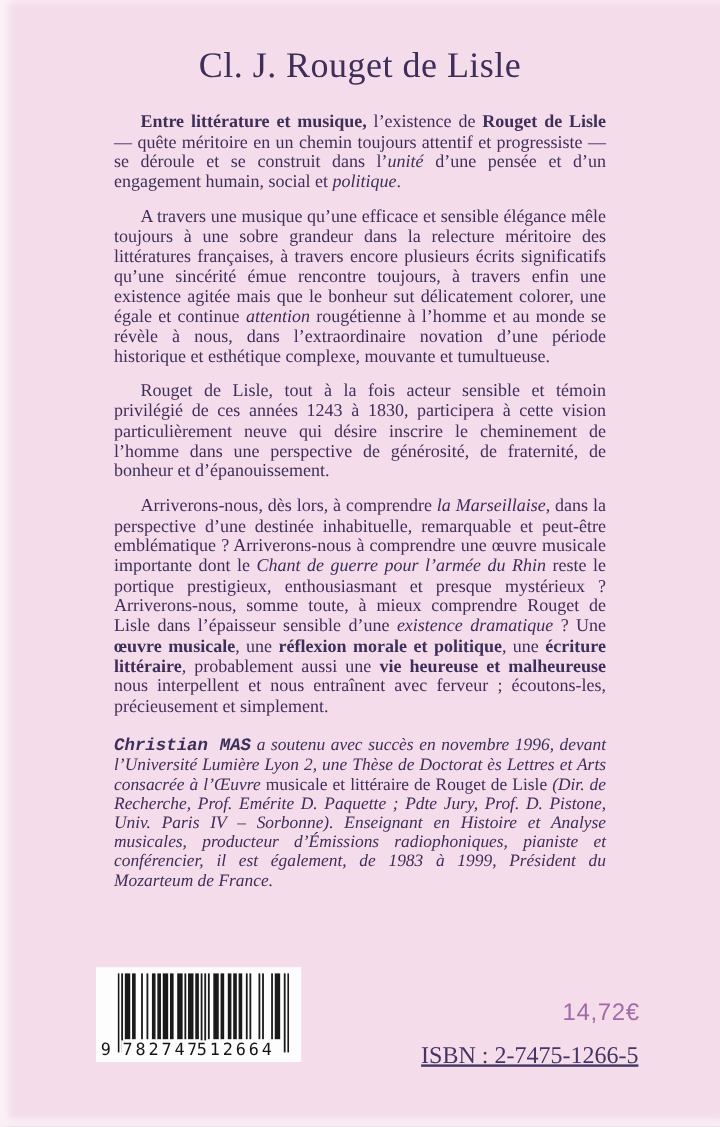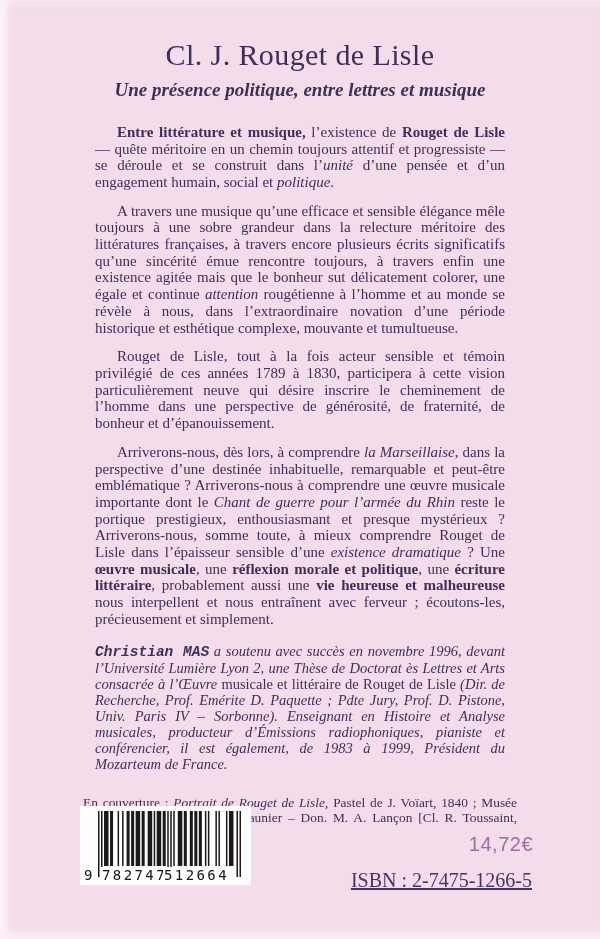--- a/index.html
+++ b/index.html
@@ -48,29 +48,27 @@
   .isbn{position:absolute;top:869px;right:68px;font-size:20px;
     color:var(--isbn,#453565);text-decoration:underline;}
 </style>
 </head>
 <body>
 
 <div class="cover">
   <div class="edge-left"></div>
 
   <h1 class="title">Cl. J. Rouget de Lisle</h1>
-  <h2 class="subtitle">Une présence politique, entre lettres et musique</h2>
 
   <div class="text-block">
     <p class="para"><span class="seg-b">Entre littérature et musique,</span><span class="seg-n"> l’existence de </span><span class="seg-b">Rouget de Lisle</span><span class="seg-n"> — quête méritoire en un chemin toujours attentif et progressiste — se déroule et se construit dans l’</span><span class="seg-i">unité</span><span class="seg-n"> d’une pensée et d’un engagement humain, social et </span><span class="seg-i">politique</span><span class="seg-n">.</span></p>
     <p class="para"><span class="seg-n">A travers une musique qu’une efficace et sensible élégance mêle toujours à une sobre grandeur dans la relecture méritoire des littératures françaises, à travers encore plusieurs écrits significatifs qu’une sincérité émue rencontre toujours, à travers enfin une existence agitée mais que le bonheur sut délicatement colorer, une égale et continue </span><span class="seg-i">attention</span><span class="seg-n"> rougétienne à l’homme et au monde se révèle à nous, dans l’extraordinaire novation d’une période historique et esthétique complexe, mouvante et tumultueuse.</span></p>
-    <p class="para"><span class="seg-n">Rouget de Lisle, tout à la fois acteur sensible et témoin privilégié de ces années 1789 à 1830, participera à cette vision particulièrement neuve qui désire inscrire le cheminement de l’homme dans une perspective de générosité, de fraternité, de bonheur et d’épanouissement.</span></p>
+    <p class="para"><span class="seg-n">Rouget de Lisle, tout à la fois acteur sensible et témoin privilégié de ces années 1243 à 1830, participera à cette vision particulièrement neuve qui désire inscrire le cheminement de l’homme dans une perspective de générosité, de fraternité, de bonheur et d’épanouissement.</span></p>
     <p class="para"><span class="seg-n">Arriverons-nous, dès lors, à comprendre </span><span class="seg-i">la Marseillaise</span><span class="seg-n">, dans la perspective d’une destinée inhabituelle, remarquable et peut-être emblématique ? Arriverons-nous à comprendre une œuvre musicale importante dont le </span><span class="seg-i">Chant de guerre pour l’armée du Rhin</span><span class="seg-n"> reste le portique prestigieux, enthousiasmant et presque mystérieux ? Arriverons-nous, somme toute, à mieux comprendre Rouget de Lisle dans l’épaisseur sensible d’une </span><span class="seg-i">existence dramatique</span><span class="seg-n"> ? Une </span><span class="seg-b">œuvre musicale</span><span class="seg-n">, une </span><span class="seg-b">réflexion morale et politique</span><span class="seg-n">, une </span><span class="seg-b">écriture littéraire</span><span class="seg-n">, probablement aussi une </span><span class="seg-b">vie heureuse et malheureuse</span><span class="seg-n"> nous interpellent et nous entraînent avec ferveur ; écoutons-les, précieusement et simplement.</span></p>
     <p class="para bio"><span class="seg-bi">Christian MAS</span><span class="seg-i"> a soutenu avec succès en novembre 1996, devant l’Université Lumière Lyon 2, une Thèse de Doctorat ès Lettres et Arts consacrée à l’Œuvre </span><span class="seg-u">musicale et littéraire de Rouget de Lisle</span><span class="seg-i"> (Dir. de Recherche, Prof. Emérite D. Paquette ; Pdte Jury, Prof. D. Pistone, Univ. Paris IV – Sorbonne). Enseignant en Histoire et Analyse musicales, producteur d’Émissions radiophoniques, pianiste et conférencier, il est également, de 1983 à 1999, Président du Mozarteum de France.</span></p>
-    <p class="credit"><span class="seg-n">En couverture : </span><span class="seg-i">Portrait de Rouget de Lisle</span><span class="seg-n">, Pastel de J. Voïart, 1840 ; Musée </span><span class="seg-i">Rouget de Lisle</span><span class="seg-n"> de Lons-le-Saunier – Don. M. A. Lançon [Cl. R. Toussaint, Lons].</span></p>
   </div>
 
   <div class="barcode-box">
     <svg id="barcode-svg" class="barcode-svg" viewBox="0 0 95 72" width="143" height="72" preserveAspectRatio="none">
         <rect x="0" y="0" width="1" height="66" fill="#1a1a1a"></rect>
         <rect x="2" y="0" width="1" height="66" fill="#1a1a1a"></rect>
         <rect x="4" y="0" width="3" height="55" fill="#1a1a1a"></rect>
         <rect x="8" y="0" width="2" height="55" fill="#1a1a1a"></rect>
         <rect x="13" y="0" width="1" height="55" fill="#1a1a1a"></rect>
         <rect x="16" y="0" width="1" height="55" fill="#1a1a1a"></rect>

